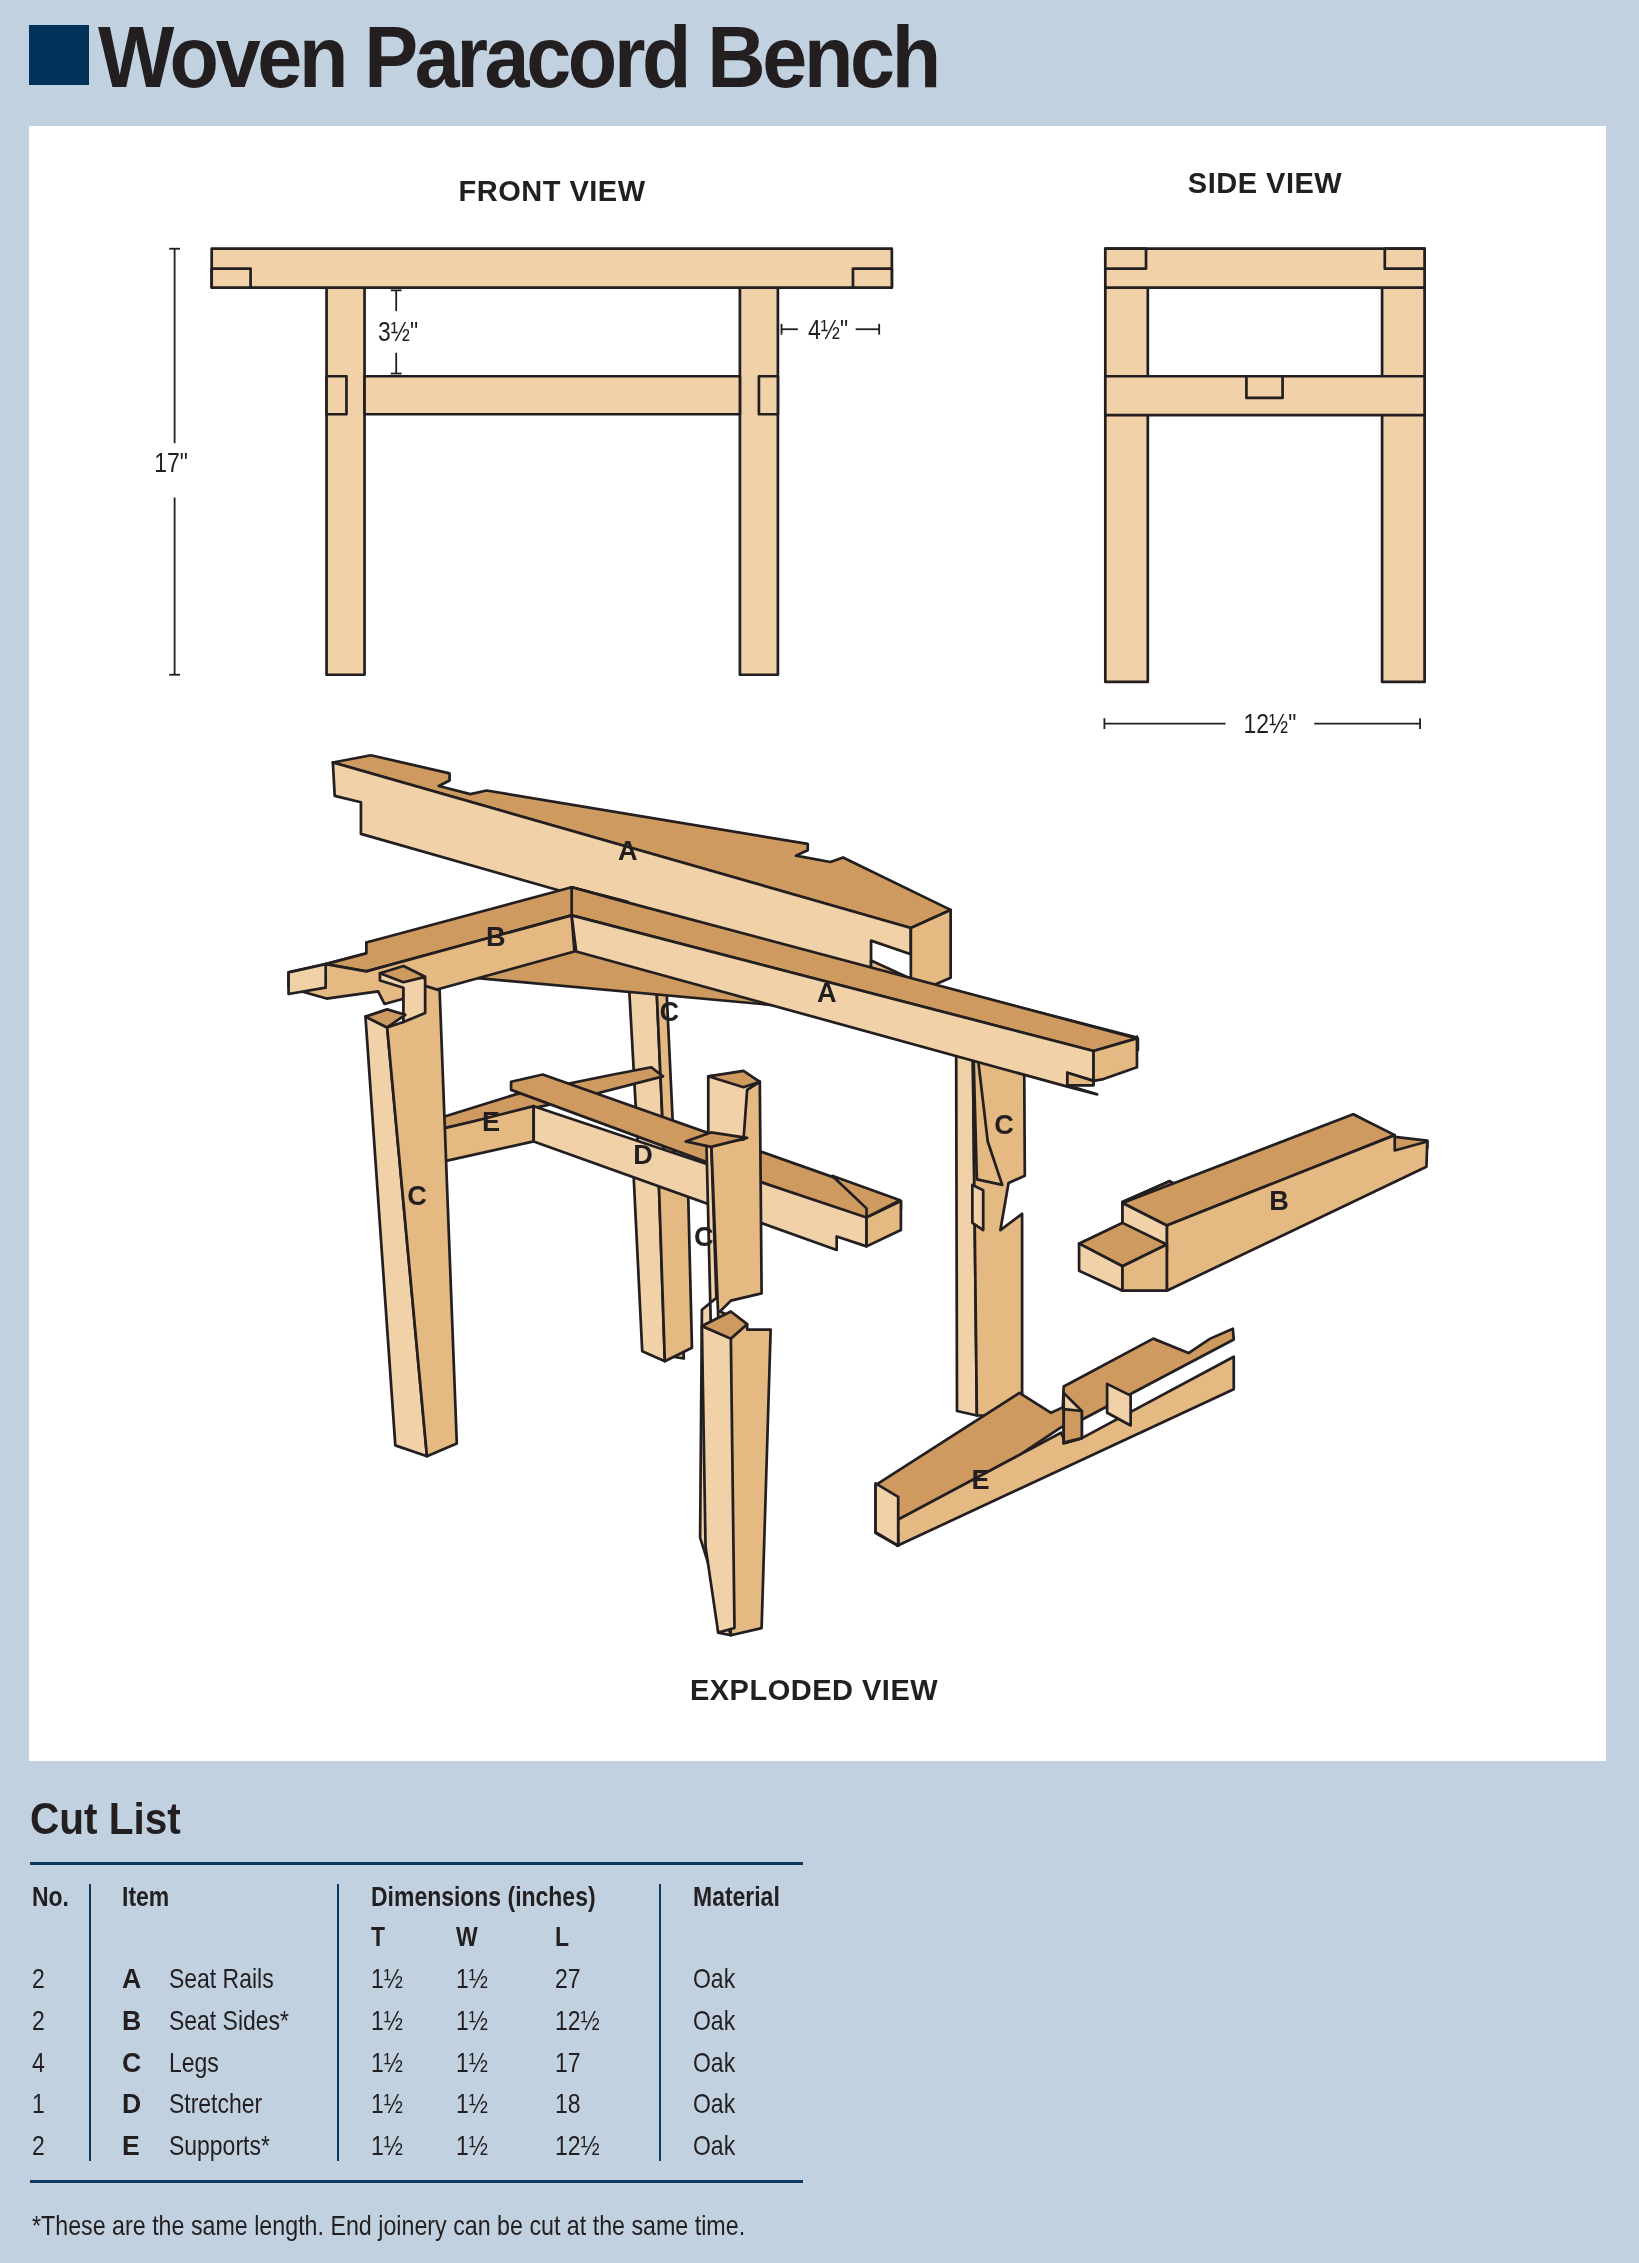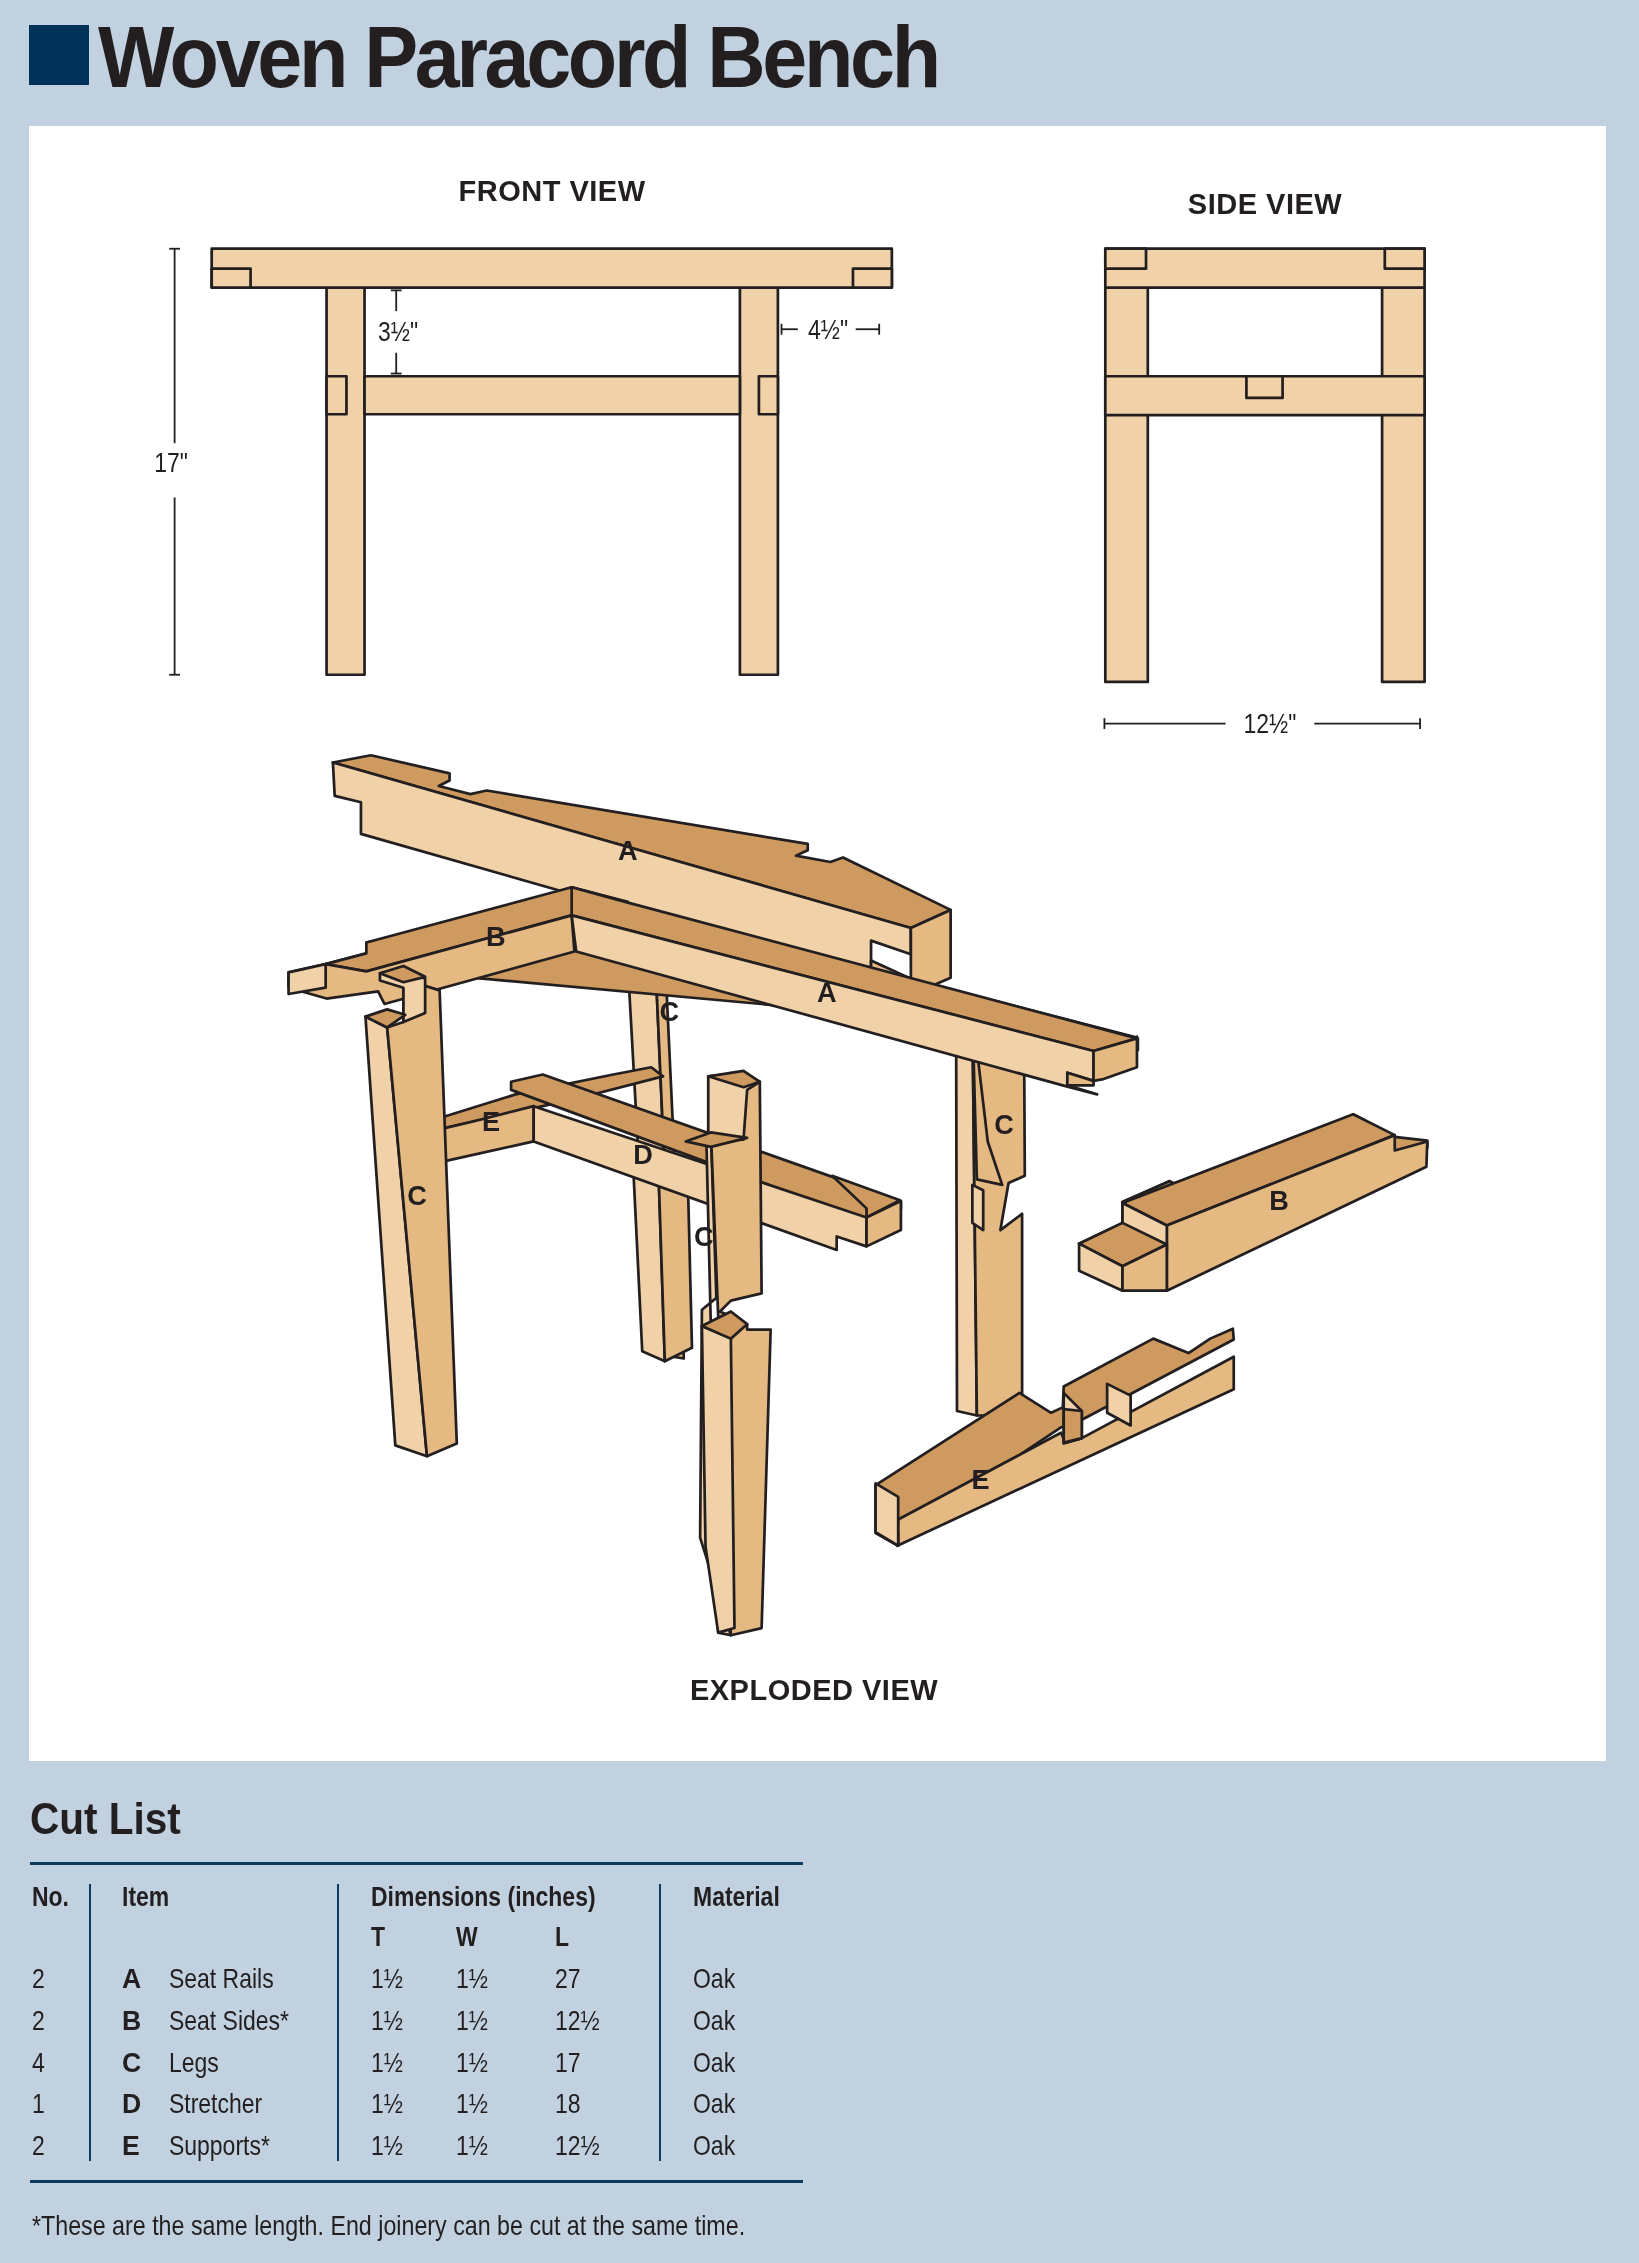--- a/index.html
+++ b/index.html
@@ -189,21 +189,21 @@
     <text class="part-label" x="1110" y="1254" text-anchor="middle">C</text>
     <text class="part-label" x="461" y="1332" text-anchor="middle">C</text>
     <text class="part-label" x="778" y="1378" text-anchor="middle">C</text>
     <text class="part-label" x="711" y="1287" text-anchor="middle">D</text>
     <text class="part-label" x="543" y="1250" text-anchor="middle">E</text>
     <text class="part-label" x="1084" y="1646" text-anchor="middle">E</text>
   </g>
 </svg>
 
 <div class="view-label" style="left:552px; top:175px;">FRONT VIEW</div>
-<div class="view-label" style="left:1265px; top:188px;">SIDE VIEW</div>
+<div class="view-label" style="left:1265px; top:167px;">SIDE VIEW</div>
 <div class="view-label" style="left:814px; top:1674px;text-align:center;">EXPLODED VIEW</div>
 
 <div class="dim-label" style="left:171px; top:463px;">17"</div>
 <div class="dim-label" style="left:398px; top:332px;">3½"</div>
 <div class="dim-label" style="left:828px; top:330px;">4½"</div>
 <div class="dim-label" style="left:1270px; top:724px;">12½"</div>
 
 <h2 class="cutlist-title">Cut List</h2>
 <div class="rule" style="top:1862px;"></div>
 <div class="rule" style="top:2180px;"></div>

